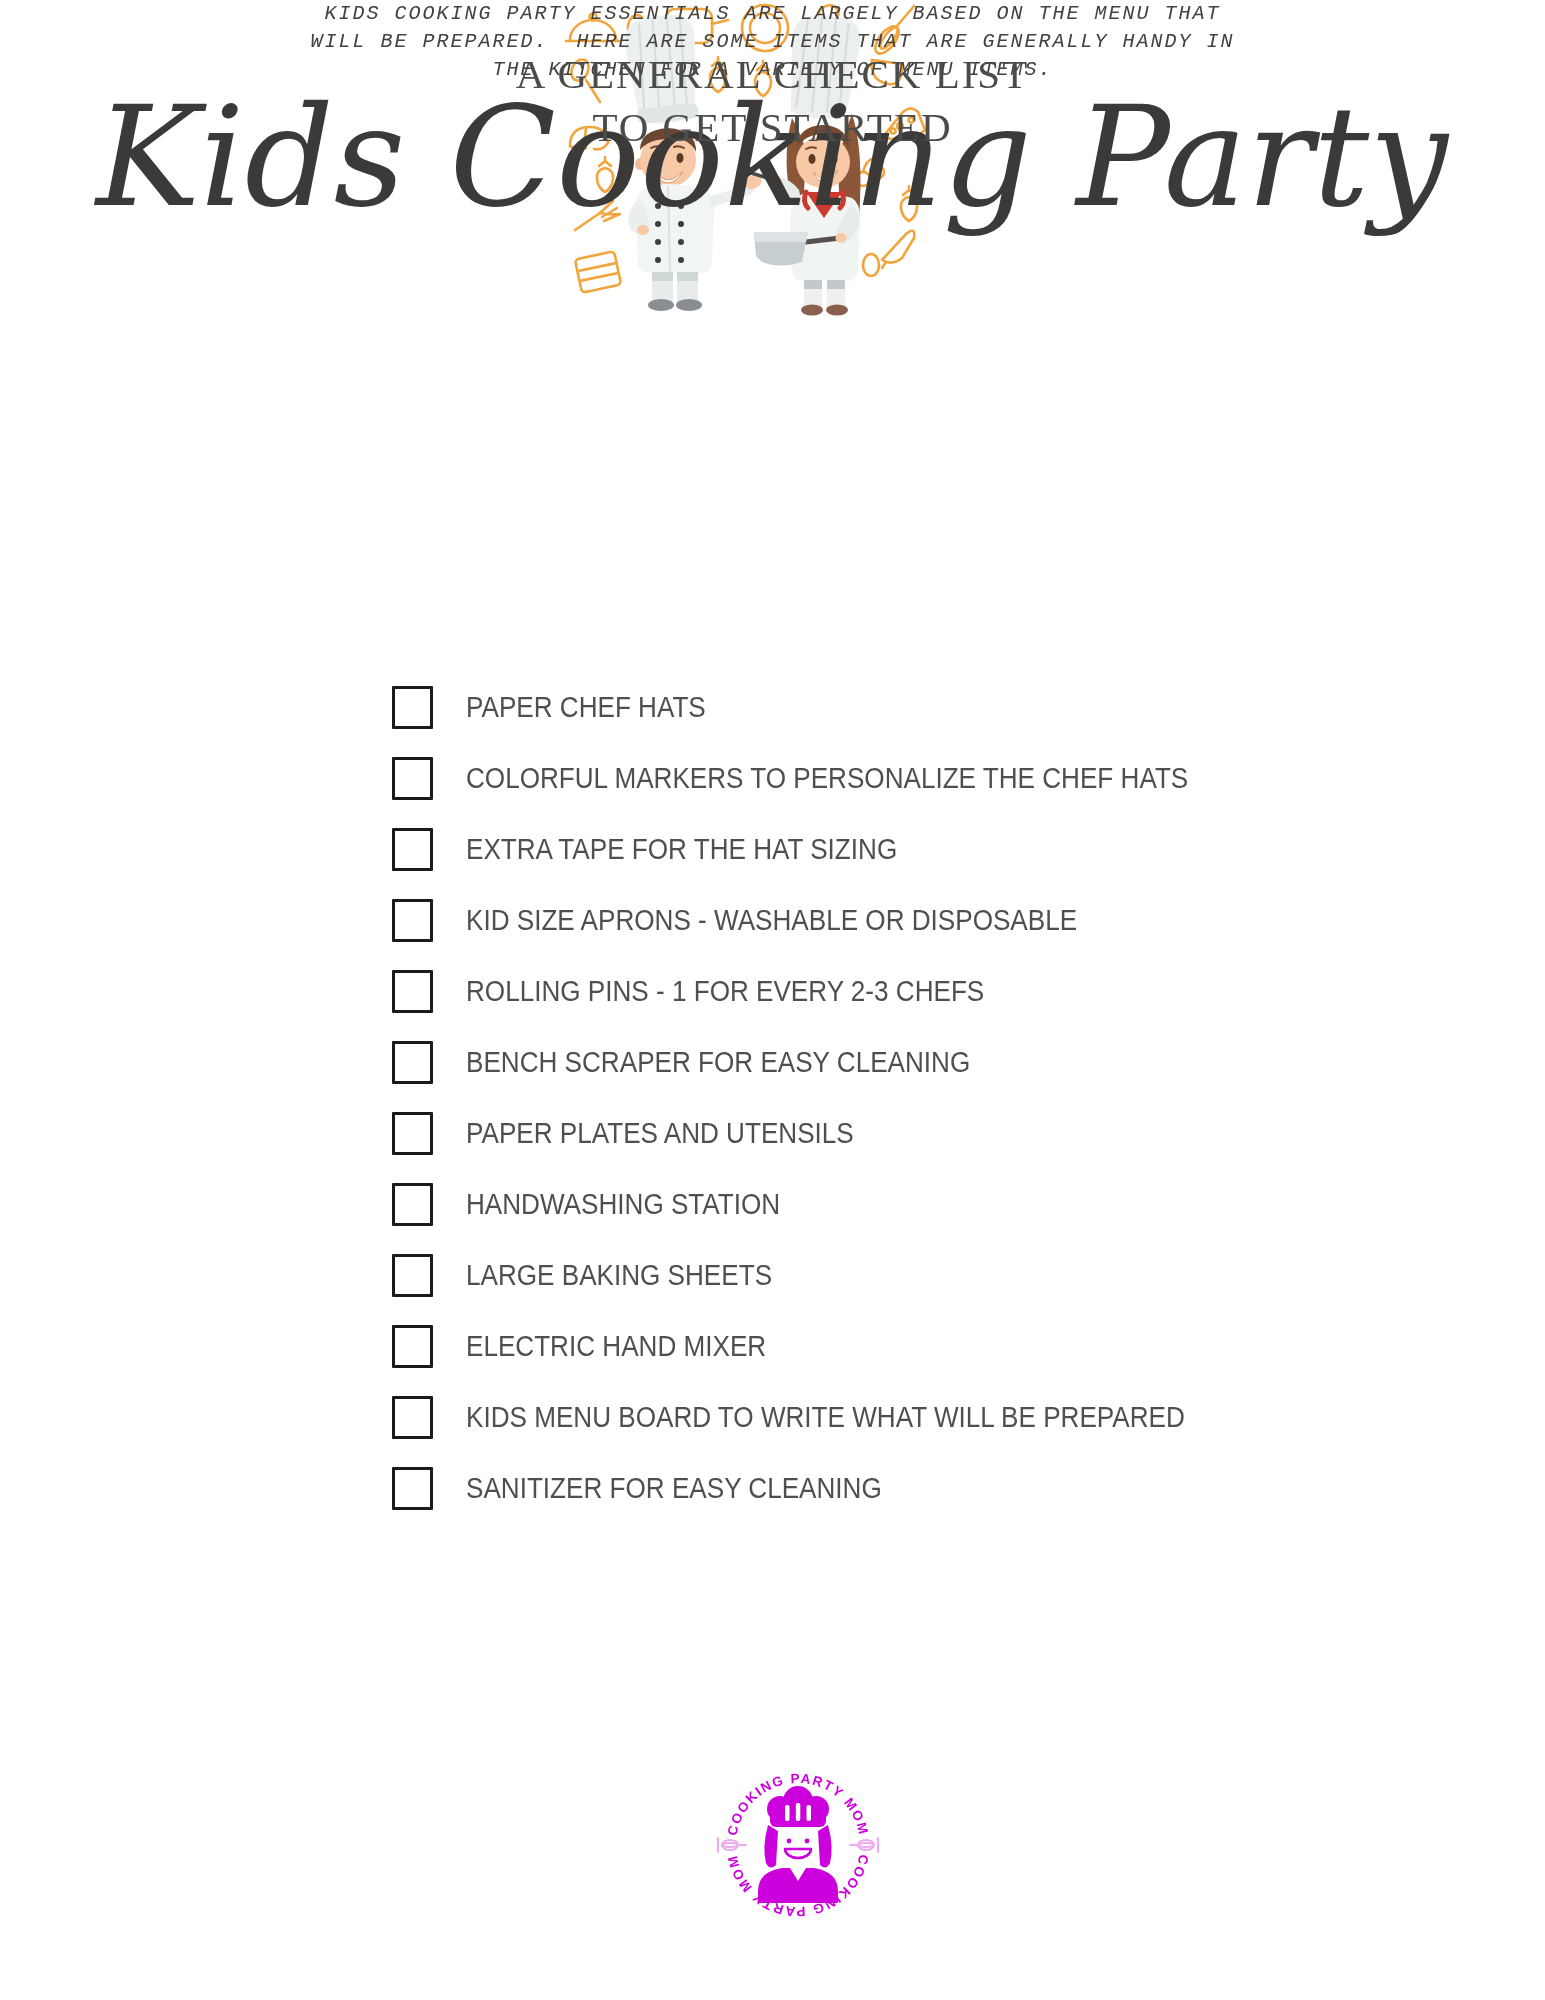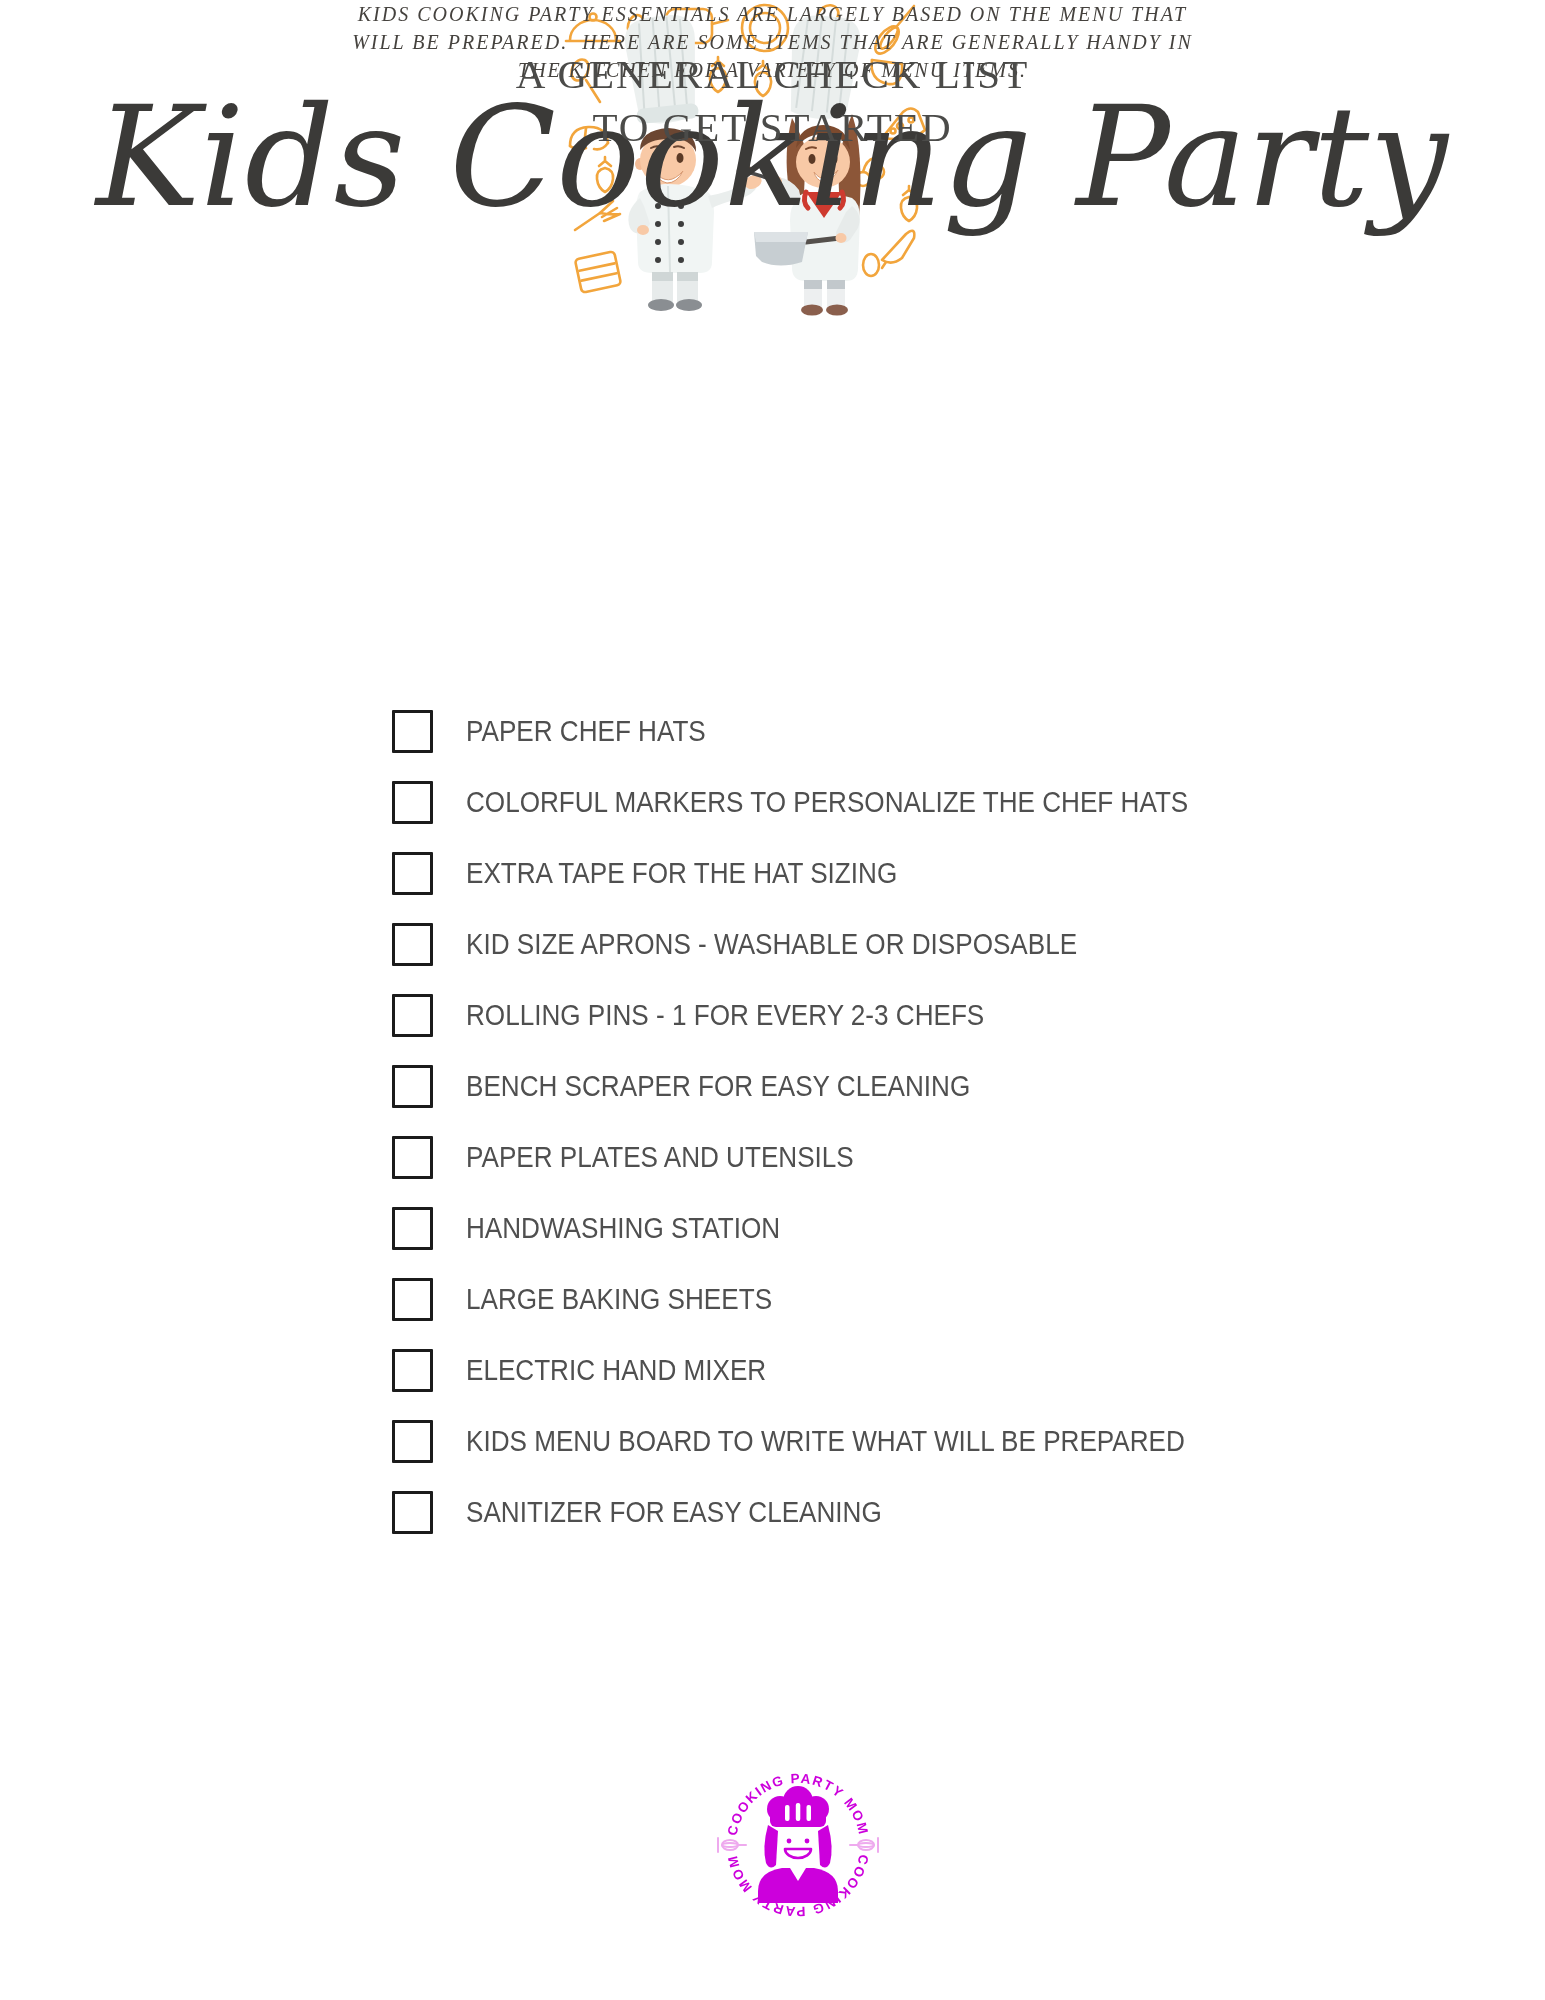--- a/index.html
+++ b/index.html
@@ -13,36 +13,36 @@
   
   #title-svg{left:0;top:140;width:1545px;height:310px;}
   #title-svg text{
     font-family:"DejaVu Serif",serif;font-style:italic;font-weight:400;
     fill:#3b3a38;
   }
 
   
   #intro{left:0;top:448;width:1545px;text-align:center;}
   .intro-line{
-    font-family:Liberation Serif, serif;font-style:italic;
+    font-family:Liberation Mono, monospace;font-style:italic;
     font-size:20px;line-height:28px;letter-spacing:2px;
     color:#45423e;white-space:pre;
   }
 
   
   #heading{left:0;top:577;width:1545px;text-align:center;margin-top:48px;}
   .heading-line{
     font-family:"Liberation Serif",serif;
     font-size:41px;line-height:53px;letter-spacing:2px;
     color:#4b4b49;white-space:pre;
   }
 
   
   #checklist{left:392px;top:686px;}
-  .row{display:flex;align-items:center;height:43px;margin-bottom:28px;margin-top:24px;}
+  .row{display:flex;align-items:center;height:43px;margin-bottom:28px;}
   .cb{
     box-sizing:border-box;width:41px;height:43px;flex:0 0 41px;
     border:3px solid #1b1b1b;background:#ffffff;border-radius:1px;
   }
   .lbl{
     margin-left:33px;font-size:29px;color:#4f4f4f;
     white-space:pre;display:inline-block;
     transform:scaleX(0.9);transform-origin:0 50%;
     line-height:43px;
   }

